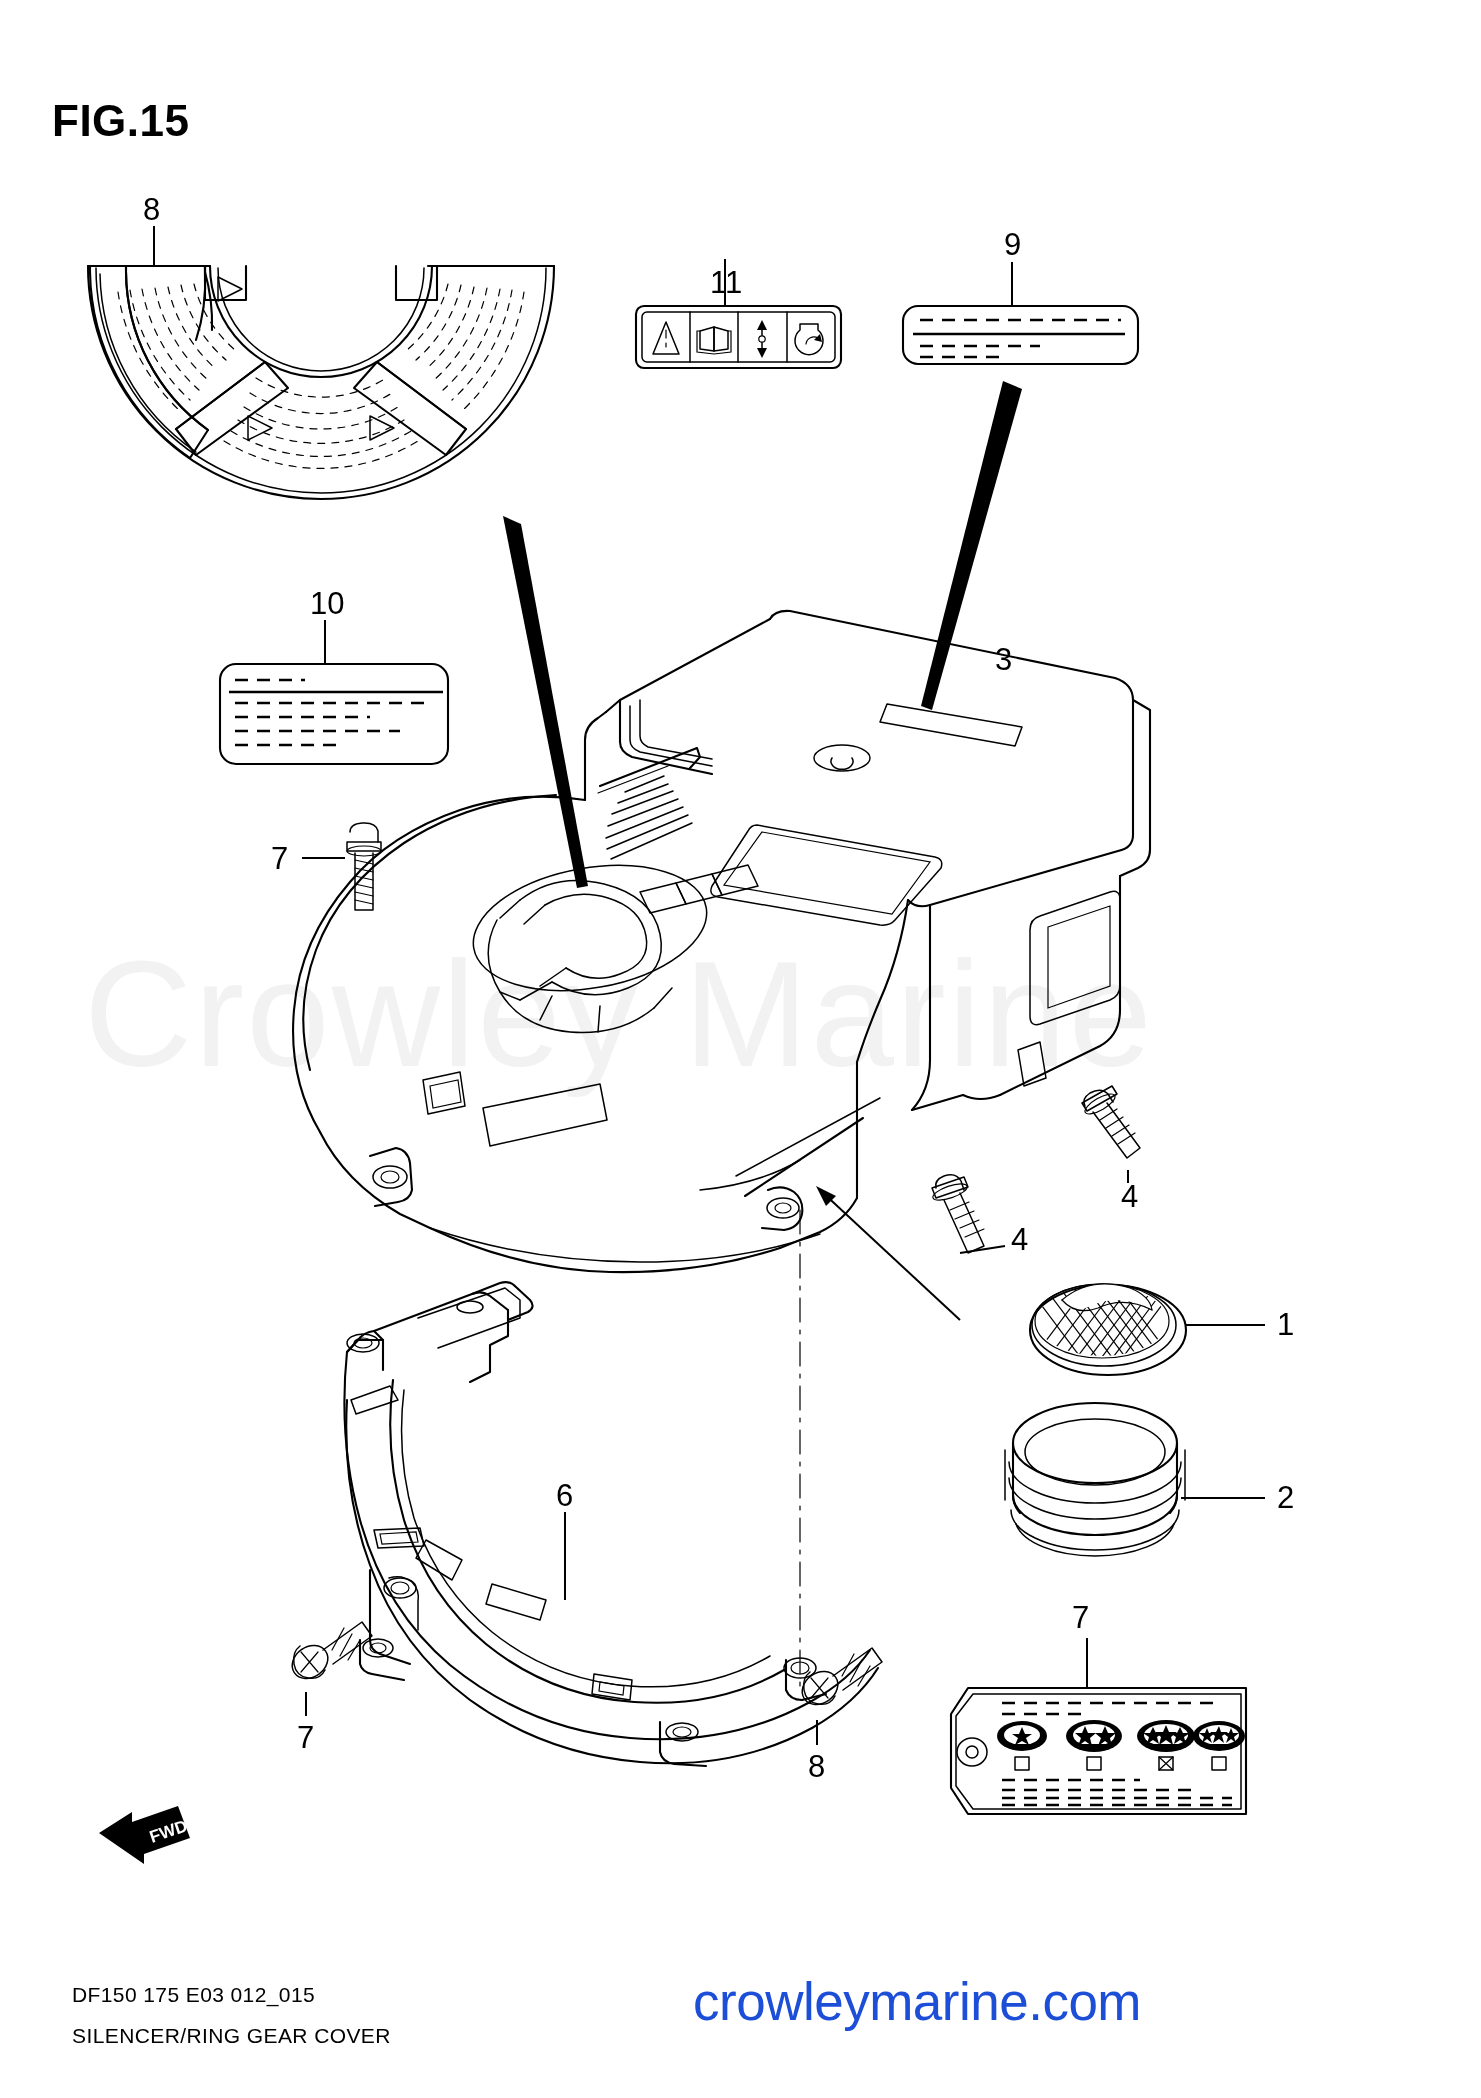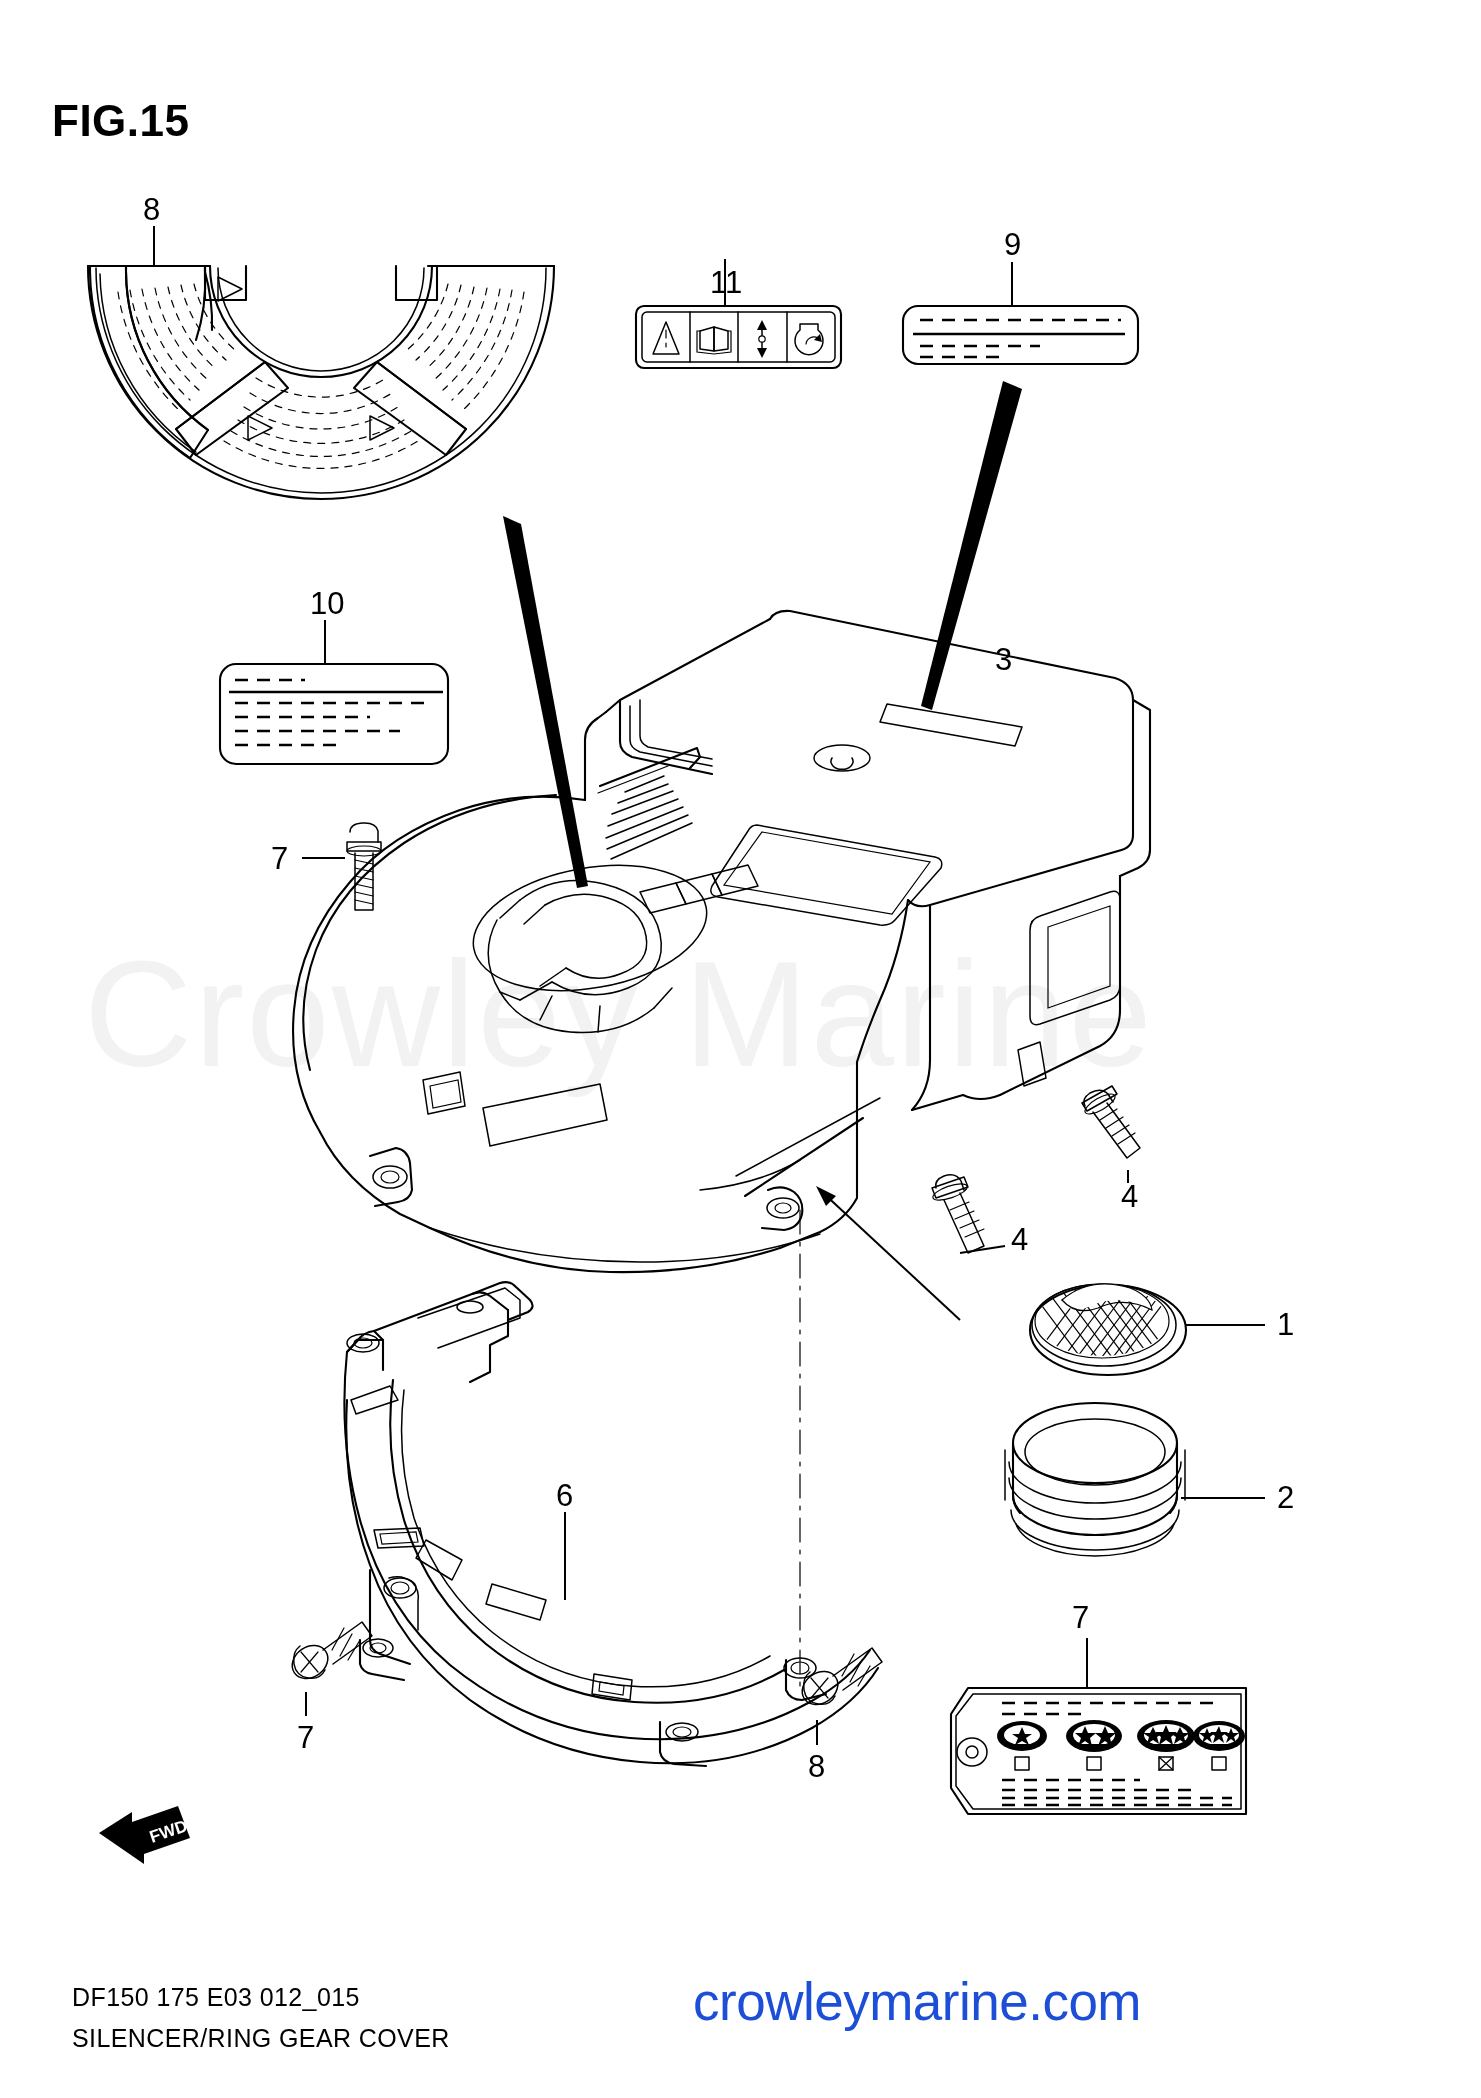--- a/index.html
+++ b/index.html
@@ -11,21 +11,21 @@
 
   
   .fig-title{
     position:absolute;left:52px;top:66px;
     font-size:44px;font-weight:bold;letter-spacing:.5px;
     font-family:"Liberation Sans",sans-serif;
     margin-top:30px;
   }
   .cap-line{
     position:absolute;left:72px;
-    font-size:25px;letter-spacing:.4px;white-space:nowrap;
+    font-size:21px;letter-spacing:.4px;white-space:nowrap;
   }
   .cap-model{top:1983px;}
   .cap-name{top:2024px;text-align:center;}
   .brand{
     position:absolute;left:693px;top:1971px;
     font-size:53px;color:#1d4ed8;letter-spacing:-.5px;white-space:nowrap;
   }
   .watermark{
     position:absolute;left:84px;top:928px;
     font-size:150px;color:#f2f2f2;letter-spacing:2px;white-space:nowrap;

